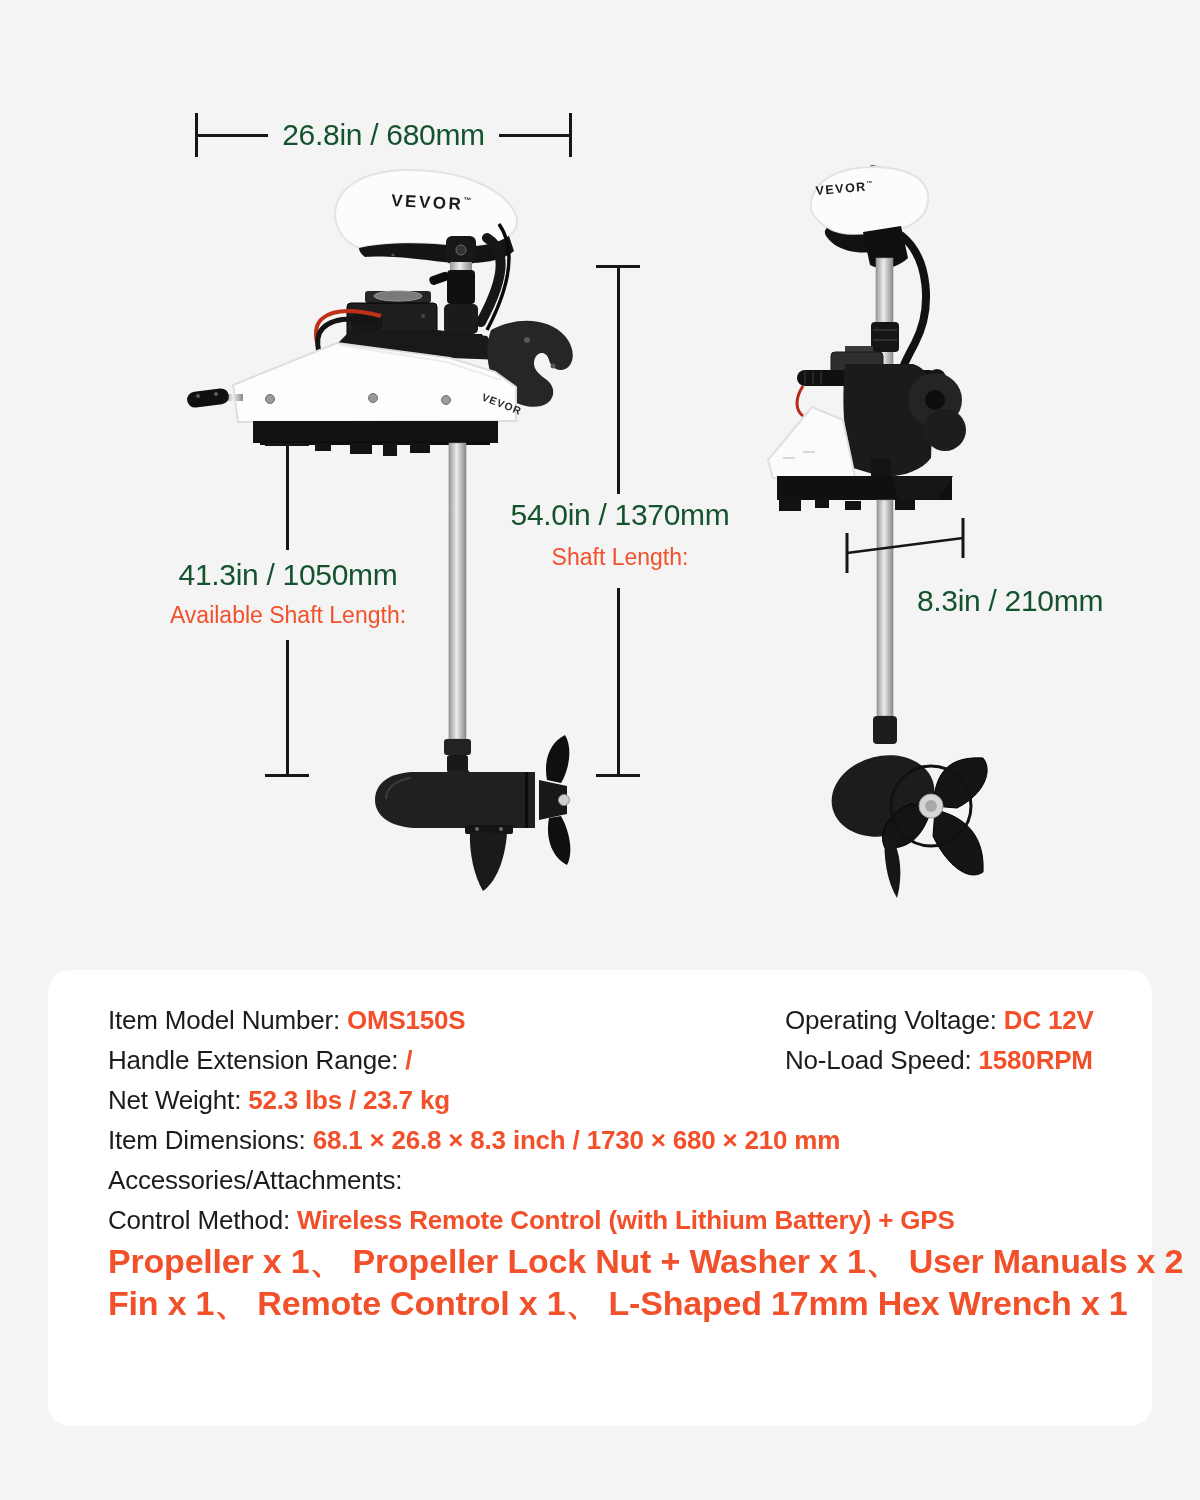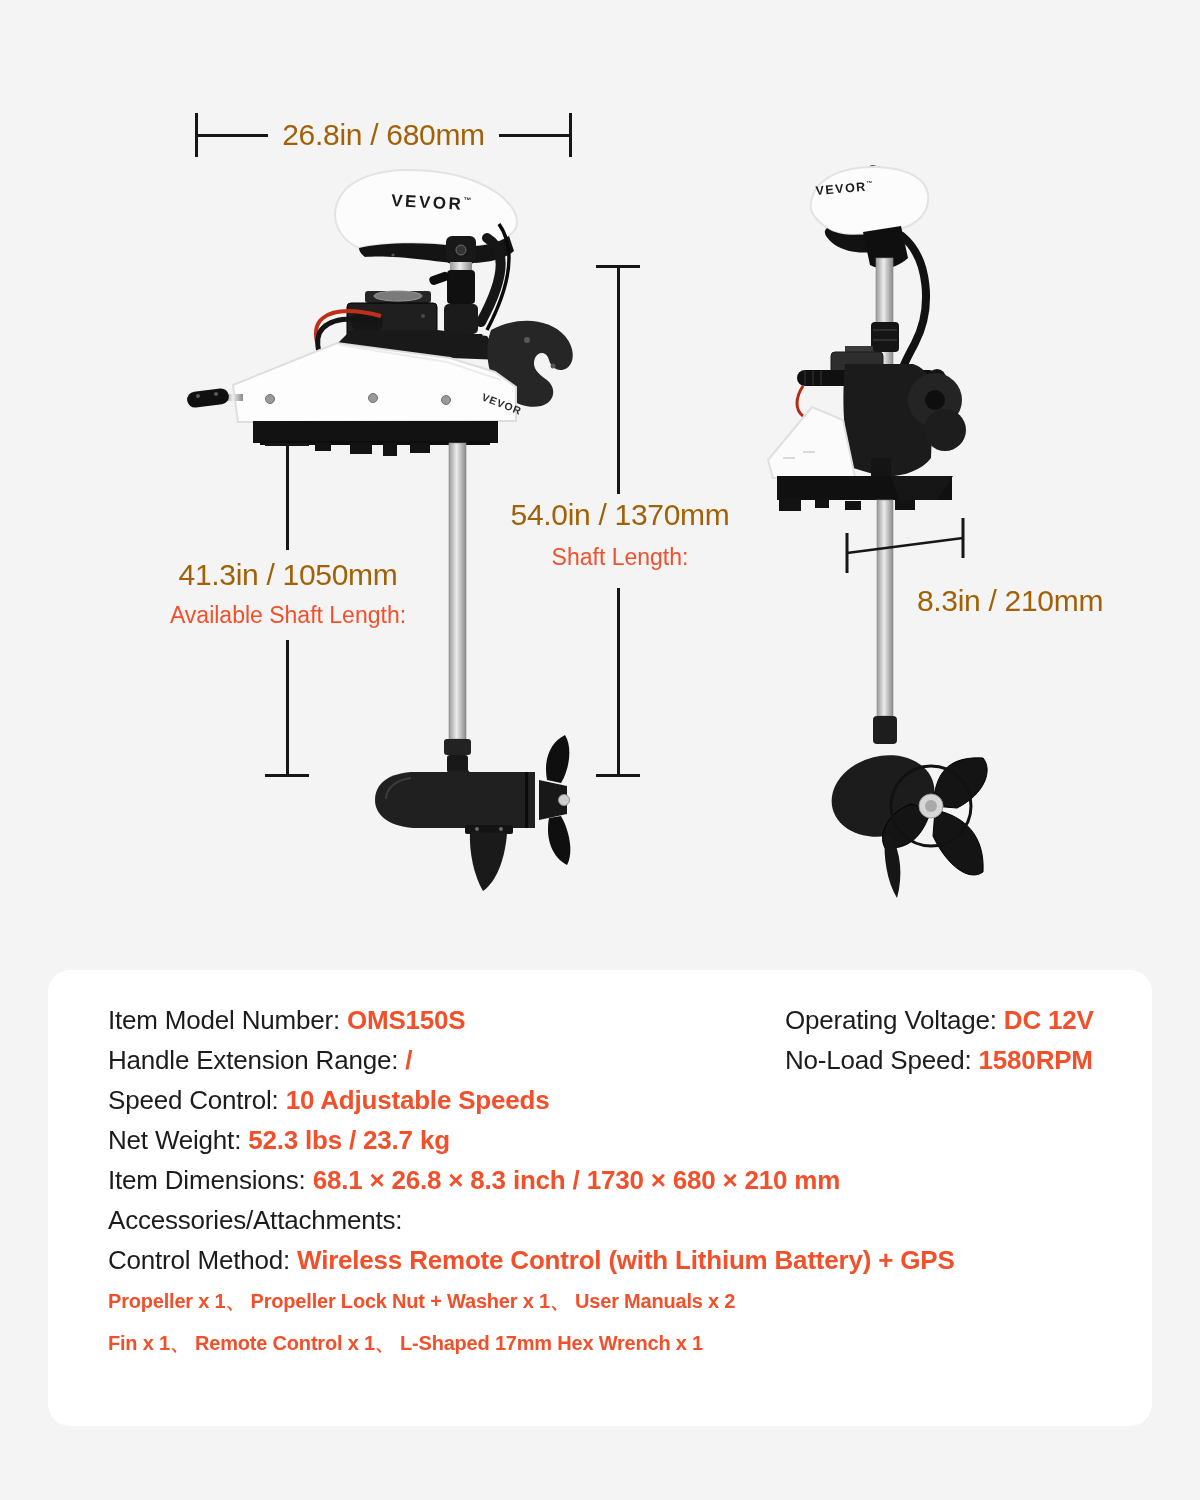--- a/index.html
+++ b/index.html
@@ -9,40 +9,40 @@
   html,body{width:1200px; height:1500px;}
   body{
     background:var(--bg);
     font-family:"Liberation Sans", sans-serif;
     color:var(--ink);
     position:relative;
     overflow:hidden;
   }
   .abs{position:absolute;}
   
-  .dim-num{font-size:30px; font-weight:500; color:#a16207; white-space:nowrap; letter-spacing:-0.3px;}
+  .dim-num{font-size:30px; font-weight:500; color:#14532d; white-space:nowrap; letter-spacing:-0.3px;}
   .dim-sub{font-size:23px; font-weight:500; color:var(--accent); white-space:nowrap;}
   .tick-v{width:3px; background:var(--line);}
   .tick-h{height:3px; background:var(--line);}
   .dim-top{left:195px; top:113px; width:377px; height:44px; display:flex; align-items:stretch;}
   .dim-top .seg{flex:1; height:3px; align-self:center; background:var(--line);}
   .dim-top .dim-num{align-self:center; margin:0 14px;}
   .txt-c{text-align:center;}
   
   .card{
     left:48px; top:970px; width:1104px; height:456px;
     background:var(--card); border-radius:22px;
   }
   .spec-col{position:absolute; top:30px;}
   .spec-col.left{left:60px; width:1000px;}
   .spec-col.right{left:737px; width:360px;}
   .spec-line{font-size:26px; line-height:40px; letter-spacing:-0.2px; white-space:nowrap;}
   .spec-line .lbl{color:var(--ink); font-weight:400;}
   .val{color:var(--accent); font-weight:700;margin-top:40px;}
-  .acc-line{font-size:20px; line-height:42px; letter-spacing:-0.2px; white-space:nowrap;
+  .acc-line{font-size:34px; line-height:42px; letter-spacing:-0.2px; white-space:nowrap;
             color:var(--accent); font-weight:700;}
   svg text{font-family:"Liberation Sans", sans-serif;}
 </style>
 </head>
 <body>
 
 <div class="abs dim-top">
   <div class="tick-v"></div>
   <div class="seg"></div>
   <div class="dim-num">26.8in / 680mm</div>
@@ -212,21 +212,20 @@
     <line x1="128" y1="13" x2="128" y2="53" stroke="#161616" stroke-width="3"></line>
     <line x1="12" y1="48" x2="128" y2="33" stroke="#161616" stroke-width="2.5"></line>
   </svg>
   <div class="abs dim-num txt-c" style="left:900px; top:584px; width:220px;">8.3in / 210mm</div>
 </div>
 
 <div class="abs card">
   <div class="spec-col left">
     <div class="spec-line"><span class="lbl">Item Model Number: </span><span class="val">OMS150S</span></div>
     <div class="spec-line"><span class="lbl">Handle Extension Range: </span><span class="val">/</span></div>
-    <div class="spec-line"><span class="lbl">Speed Control: </span><span class="val">10 Adjustable Speeds</span></div>
     <div class="spec-line"><span class="lbl">Net Weight: </span><span class="val">52.3 lbs / 23.7 kg</span></div>
     <div class="spec-line"><span class="lbl">Item Dimensions: </span><span class="val">68.1 × 26.8 × 8.3 inch / 1730 × 680 × 210 mm</span></div>
     <div class="spec-line"><span class="lbl">Accessories/Attachments:</span></div>
     <div class="spec-line"><span class="lbl">Control Method: </span><span class="val">Wireless Remote Control (with Lithium Battery) + GPS</span></div>
     <div class="acc-line">Propeller x 1、 Propeller Lock Nut + Washer x 1、 User Manuals x 2</div>
     <div class="acc-line">Fin x 1、 Remote Control x 1、 L-Shaped 17mm Hex Wrench x 1</div>
   </div>
   <div class="spec-col right">
     <div class="spec-line"><span class="lbl">Operating Voltage: </span><span class="val">DC 12V</span></div>
     <div class="spec-line"><span class="lbl">No-Load Speed: </span><span class="val">1580RPM</span></div>

